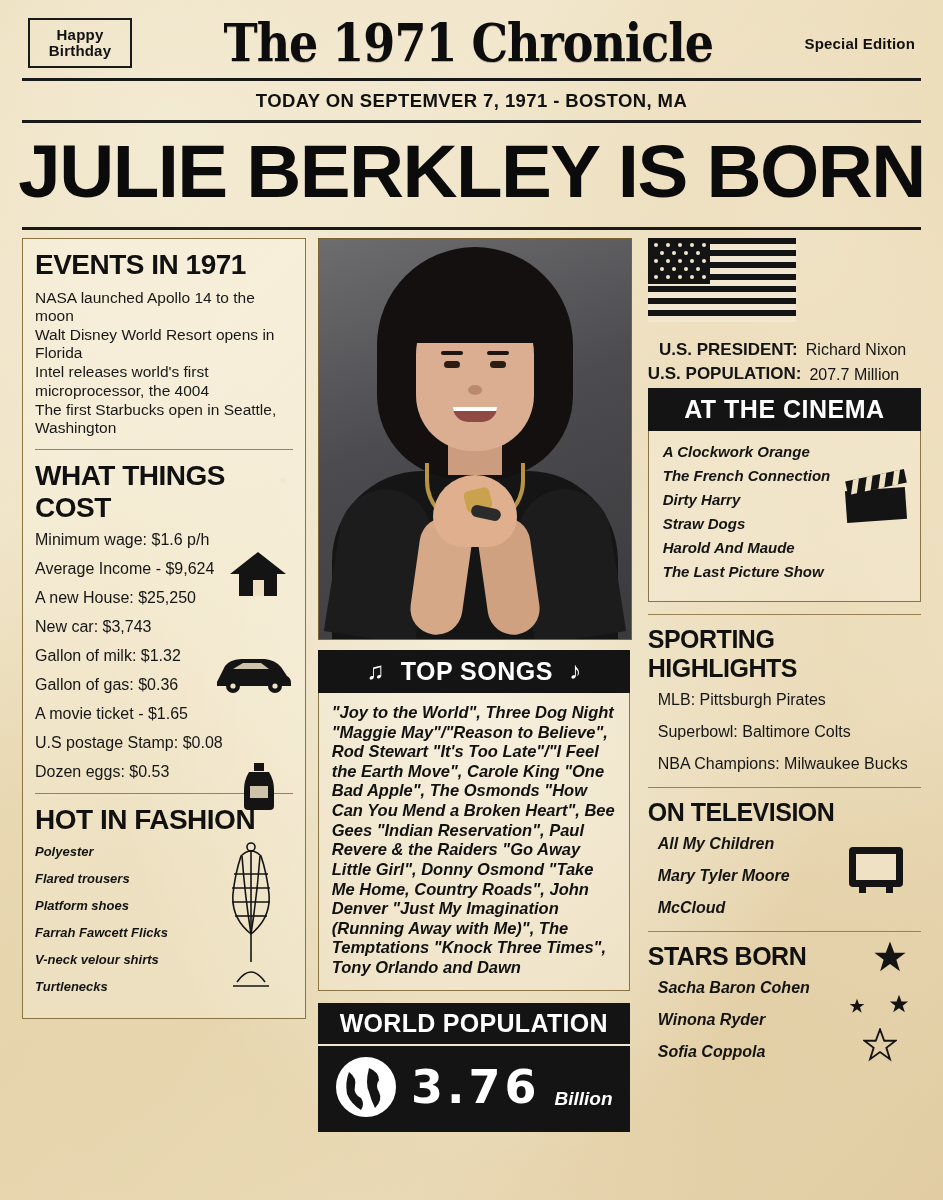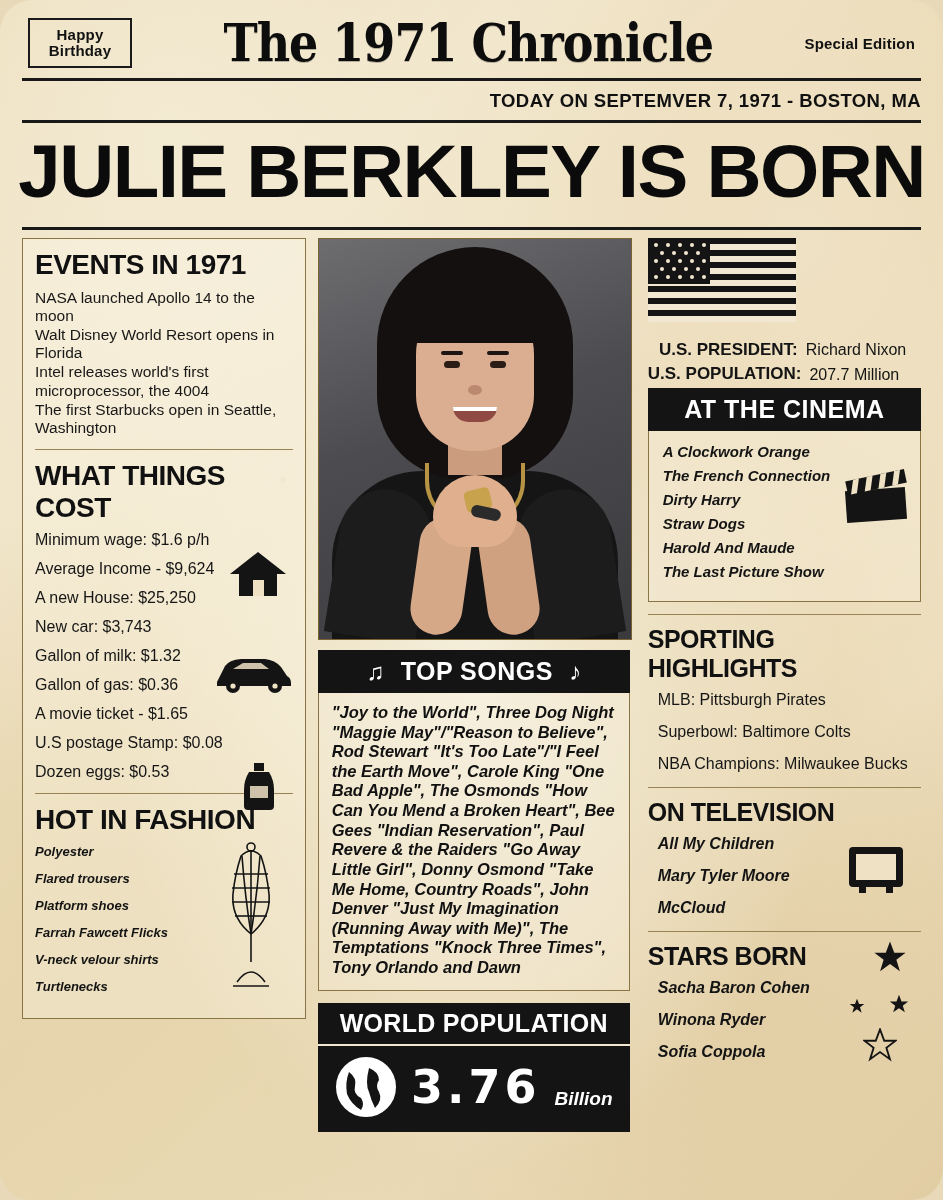--- a/index.html
+++ b/index.html
@@ -14,21 +14,20 @@
     width:943px;height:1200px;
     background:
       radial-gradient(ellipse at 18% 12%, #f3ead2 0%, rgba(243,234,210,0) 48%),
       radial-gradient(ellipse at 85% 20%, #efe2c4 0%, rgba(239,226,196,0) 45%),
       radial-gradient(ellipse at 50% 55%, #f5efdc 0%, rgba(245,239,220,0) 55%),
       radial-gradient(ellipse at 80% 88%, #e3cfa6 0%, rgba(227,207,166,0) 50%),
       radial-gradient(ellipse at 12% 85%, #e6d5ad 0%, rgba(230,213,173,0) 50%),
       linear-gradient(135deg,#e9d8b0 0%,#f2e7cd 25%,#e6d3a8 50%,#f1e5c8 75%,#dfc99d 100%);
     box-sizing:border-box;
     padding:18px 22px 10px 22px;
-    border-radius:32px;
   }
   .page:after{
     content:"";position:absolute;inset:0;pointer-events:none;
     background:
       radial-gradient(circle at 30% 40%, rgba(120,85,40,0.05) 0 2px, rgba(0,0,0,0) 3px),
       radial-gradient(circle at 70% 70%, rgba(120,85,40,0.05) 0 2px, rgba(0,0,0,0) 3px);
     opacity:.6;
   }
   
   .masthead{
@@ -58,21 +57,21 @@
     line-height:1;
     text-shadow:0 1px 0 rgba(0,0,0,.25);
     transform:scaleY(1.14);
   }
   .special{
     font-weight:bold;font-size:15px;color:#111;letter-spacing:.2px;
     min-width:110px;text-align:right;
   }
   .rule{height:3px;background:#191919;margin:2px 0;}
   .subhead{
-    text-align:right;font-weight:bold;font-size:18.5px;letter-spacing:.4px;
+    text-align:center;font-weight:bold;font-size:18.5px;letter-spacing:.4px;
     padding:7px 0 6px 0;color:#111;
   }
   .headline{
     text-align:center;
     font-family:"Liberation Sans", sans-serif;
     font-weight:bold;
     font-size:74px;
     letter-spacing:-1.5px;
     line-height:.98;
     padding:11px 0 16px 0;
@@ -149,21 +148,21 @@
   .ph-chain{
     position:absolute;left:50%;top:224px;transform:translateX(-50%);
     width:92px;height:60px;border:4px solid #c9a24a;border-top:none;border-radius:0 0 46px 46px;opacity:.9;
   }
   .ph-watch{position:absolute;left:146px;bottom:128px;width:26px;height:22px;background:#c8a24c;border-radius:5px;transform:rotate(-14deg);}
   .ph-brace{position:absolute;right:130px;bottom:120px;width:30px;height:12px;background:#2b2b2b;border-radius:6px;transform:rotate(12deg);}
   
   .blackbar{
     background:#141414;color:#fff;text-align:center;font-weight:bold;
     letter-spacing:.5px;padding:7px 0;font-size:25px;
-    display:flex;align-items:flex-end;justify-content:center;gap:16px;
+    display:flex;align-items:flex-start;justify-content:center;gap:16px;
   }
   .cinema-list{
     border:1.5px solid #8b7444;border-top:none;padding:12px 14px 14px 14px;
     position:relative;background:rgba(255,252,240,0.22);
   }
   .cinema-list div{font-weight:bold;font-style:italic;font-size:15px;margin-bottom:7px;color:#141414;}
   .songs-box{
     border:1.5px solid #8b7444;border-top:none;padding:10px 13px 12px 13px;
     background:rgba(255,252,240,0.22);
   }

